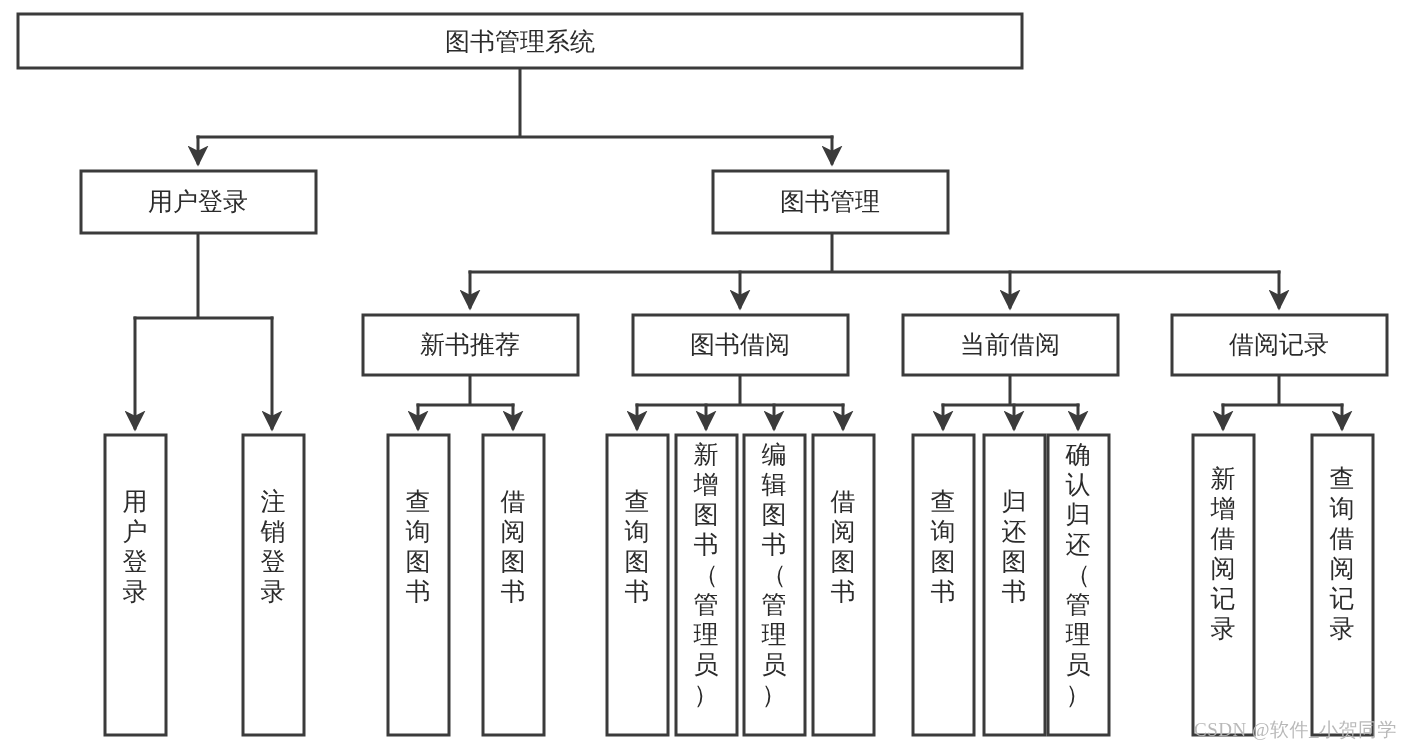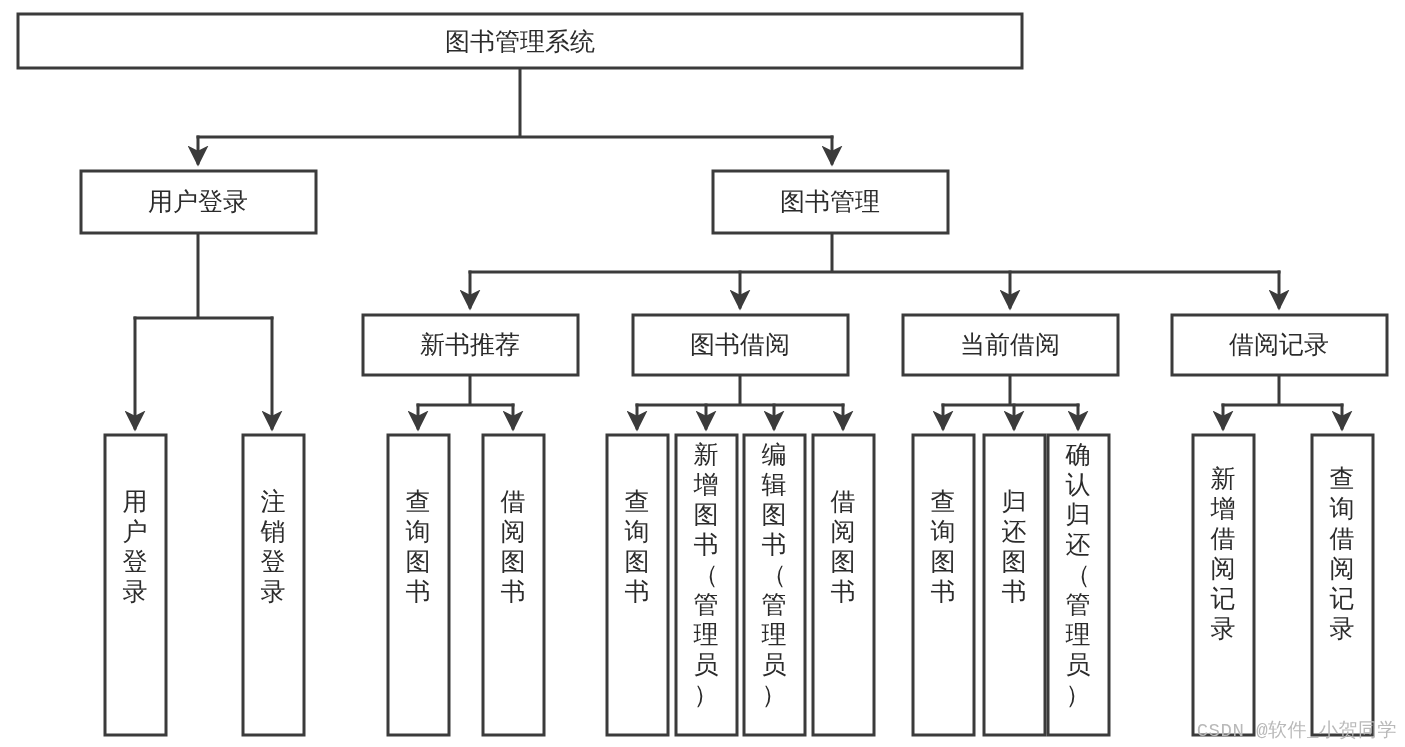--- a/index.html
+++ b/index.html
@@ -48,21 +48,21 @@
   .node-label-vertical {
     font-family: "Liberation Sans", "DejaVu Sans", sans-serif;
     fill: #2b2b2b;
     font-size: 25px;
     text-anchor: middle;
   }
   .watermark {
     position: absolute;
     right: 8px;
     bottom: 4px;
-    font-family: Liberation Mono, monospace;
+    font-family: Liberation Serif, serif;
     font-size: 19px;
     color: #b9b9b9;
     letter-spacing: 0.5px;
     white-space: nowrap;
     pointer-events: none;
   }
 </style>
 </head>
 <body>
 

